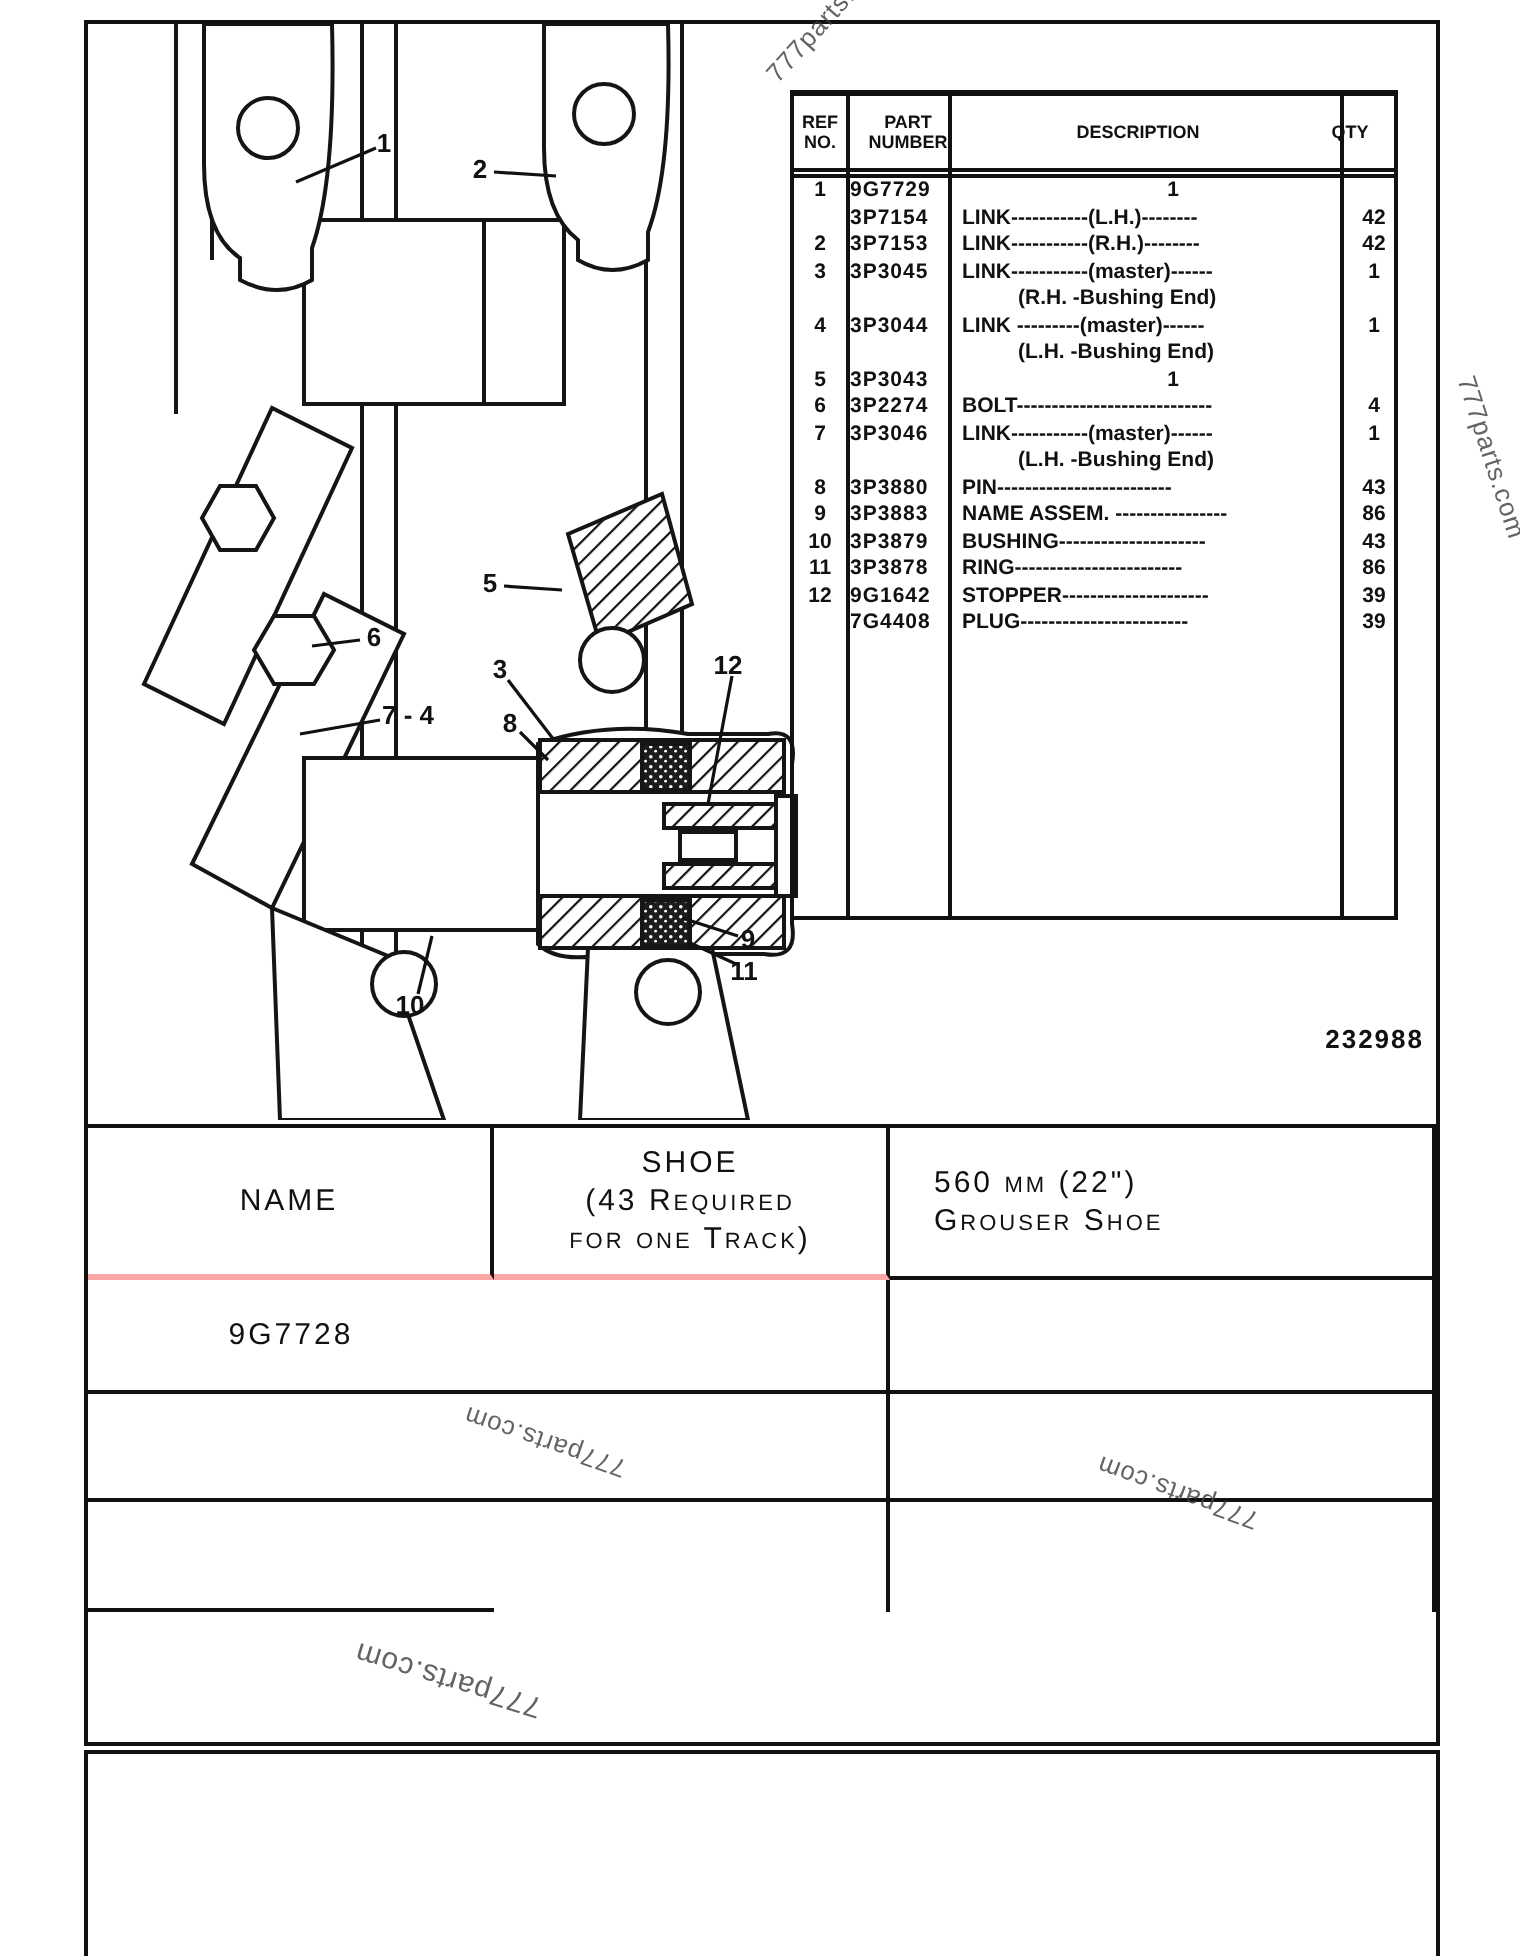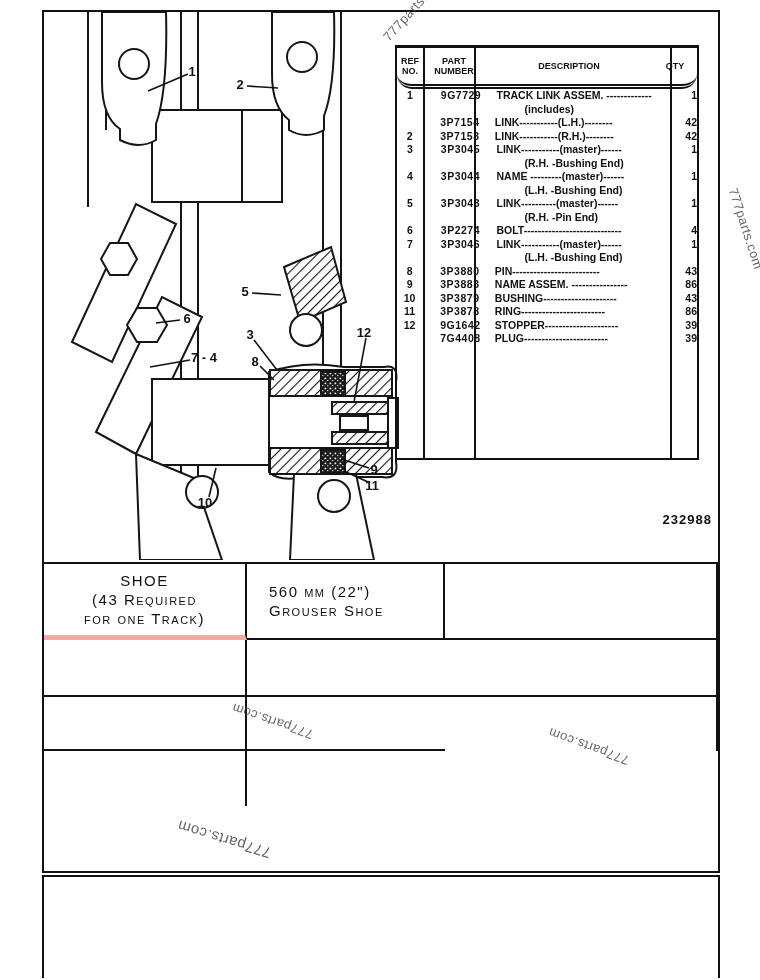--- a/index.html
+++ b/index.html
@@ -12,41 +12,41 @@
   #shoe-table{left:42px;top:562px;width:674px;height:307px;border:2px solid #111;
               display:grid;grid-template-columns:203px 198px auto;
               grid-template-rows:76px 57px 54px 55px auto;}
   #note-box{left:42px;top:875px;width:674px;height:101px;border:2px solid #111;border-bottom:none;}
 
   
   #parts-table{left:395px;top:45px;width:300px;height:410px;border:2px solid #111;border-top-width:3px;}
   .pt-colline{position:absolute;top:0;bottom:0;width:2px;background:#111;}
   .pt-header{position:relative;height:36px;border-bottom:5px double #111;display:flex;
              align-items:center;font-weight:bold;font-size:9px;line-height:10px;text-align:center;
-             white-space:pre-line;border-radius:15px;}
+             white-space:pre-line;}
   .pt-header .hc{display:flex;align-items:center;justify-content:center;height:100%;}
   .pt-body{position:relative;font-size:10.5px;font-weight:bold;line-height:13.5px;}
   .pt-row{display:flex;}
   .pt-row .c{padding:0;}
   .c.ref{width:26px;text-align:center;}
-  .c.part{width:51px;text-align:left;padding-left:18px;letter-spacing:0.5px;}
+  .c.part{width:51px;text-align:left;padding-left:2px;letter-spacing:0.5px;}
   .c.desc{width:196px;padding-left:5px;white-space:nowrap;overflow:hidden;}
   .c.desc .desc2{padding-left:28px;}
   .c.qty{flex:1;text-align:center;}
 
   
   #drawing-number{left:650px;top:512px;width:62px;font-size:13px;font-weight:bold;
                   letter-spacing:1px;text-align:right;}
 
   
   .st-cell{border-right:2px solid #111;border-bottom:2px solid #111;display:flex;
            align-items:center;justify-content:center;text-align:center;white-space:pre-line;
            font-variant:small-caps;font-size:15px;letter-spacing:1.5px;line-height:19px;}
   .st-cell.last-col{border-right:none;}
-  .st-cell.hdr{border-bottom:5px solid #fca5a5;font-size:15px;}
+  .st-cell.hdr{border-bottom:3px solid #fca5a5;font-size:15px;}
   .st-cell.name-data{justify-content:flex-start;text-align:left;padding-left:22px;}
   .st-cell.empty{border-bottom:2px solid #111;}
   .st-cell.bottom{border-bottom:none;}
 
   
   #note-text{margin:36px 0 0 16px;font-variant:small-caps;font-size:15.5px;
              letter-spacing:1.6px;line-height:23px;}
 
   
   .wm{position:absolute;color:#3d3d3d;opacity:.8;font-size:13px;letter-spacing:.5px;white-space:nowrap;}
@@ -164,24 +164,20 @@
 NO.</div>
       <div class="hc" style="width:62px">PART
 NUMBER</div>
       <div class="hc" style="width:168px">DESCRIPTION</div>
       <div class="hc" style="flex:1">QTY</div>
     </div>
     <div class="pt-body">
         <div class="pt-row">
           <div class="c ref">1</div>
           <div class="c part">9G7729</div>
-          <div class="c desc">
-            <div>TRACK LINK ASSEM. -------------</div>
-            <div class="desc2">(includes)</div>
-          </div>
           <div class="c qty">1</div>
         </div>
         <div class="pt-row">
           <div class="c ref"></div>
           <div class="c part">3P7154</div>
           <div class="c desc">
             <div>LINK-----------(L.H.)--------</div>
           </div>
           <div class="c qty">42</div>
         </div>
@@ -199,32 +195,28 @@
           <div class="c desc">
             <div>LINK-----------(master)------</div>
             <div class="desc2">(R.H. -Bushing End)</div>
           </div>
           <div class="c qty">1</div>
         </div>
         <div class="pt-row">
           <div class="c ref">4</div>
           <div class="c part">3P3044</div>
           <div class="c desc">
-            <div>NAME ---------(master)------</div>
+            <div>LINK ---------(master)------</div>
             <div class="desc2">(L.H. -Bushing End)</div>
           </div>
           <div class="c qty">1</div>
         </div>
         <div class="pt-row">
           <div class="c ref">5</div>
           <div class="c part">3P3043</div>
-          <div class="c desc">
-            <div>LINK----------(master)------</div>
-            <div class="desc2">(R.H. -Pin End)</div>
-          </div>
           <div class="c qty">1</div>
         </div>
         <div class="pt-row">
           <div class="c ref">6</div>
           <div class="c part">3P2274</div>
           <div class="c desc">
             <div>BOLT----------------------------</div>
           </div>
           <div class="c qty">4</div>
         </div>
@@ -284,26 +276,28 @@
             <div>PLUG------------------------</div>
           </div>
           <div class="c qty">39</div>
         </div>
       </div>
   </div>
 
   <div class="abs" id="drawing-number">232988</div>
 
   <div class="abs" id="shoe-table">
+    <div class="st-cell hdr">NAME</div>
     <div class="st-cell hdr">SHOE
 (43 Required
 for one Track)</div>
 
     <div class="st-cell name-data">560 mm (22")
 Grouser Shoe</div>
+    <div class="st-cell last-col">9G7728</div>
 
     <div class="st-cell empty"></div>
     <div class="st-cell empty"></div>
     <div class="st-cell empty last-col"></div>
 
     <div class="st-cell empty"></div>
     <div class="st-cell empty"></div>
     <div class="st-cell empty last-col"></div>
 
     <div class="st-cell bottom"></div>

